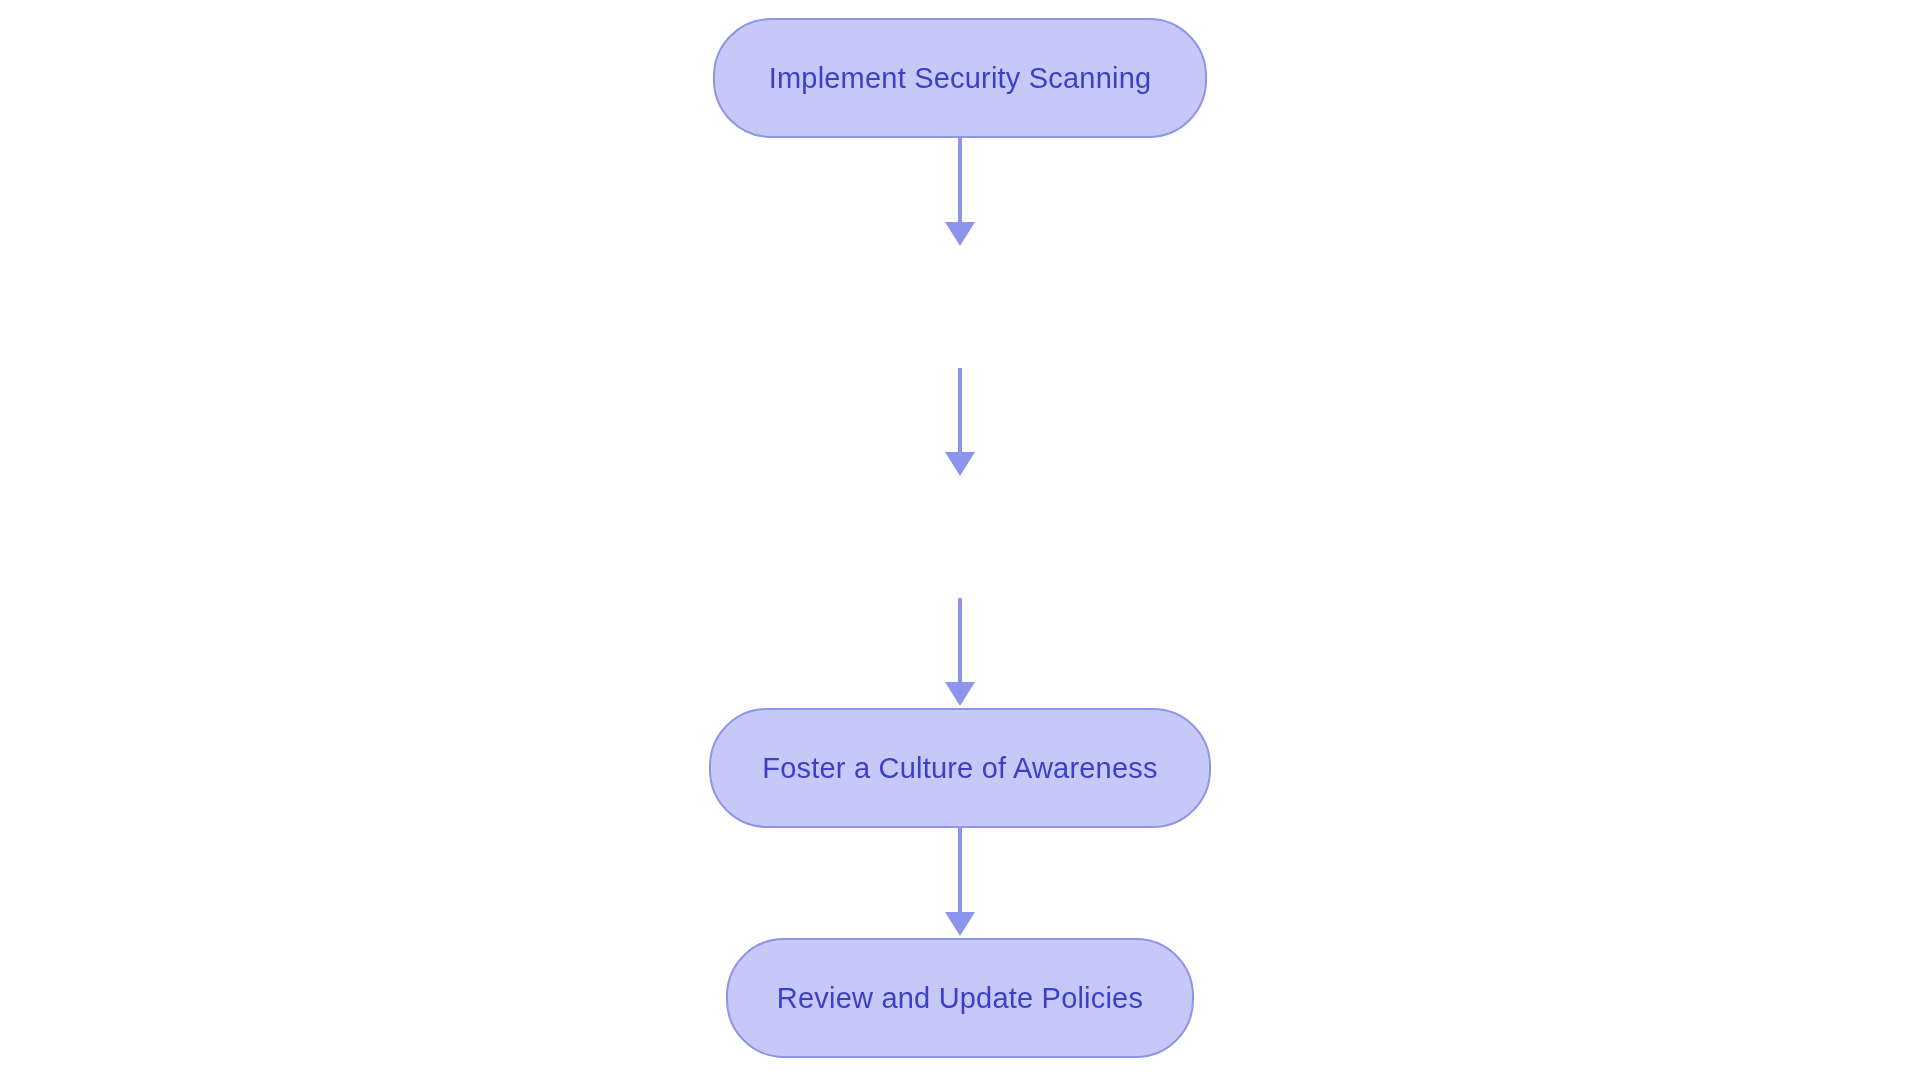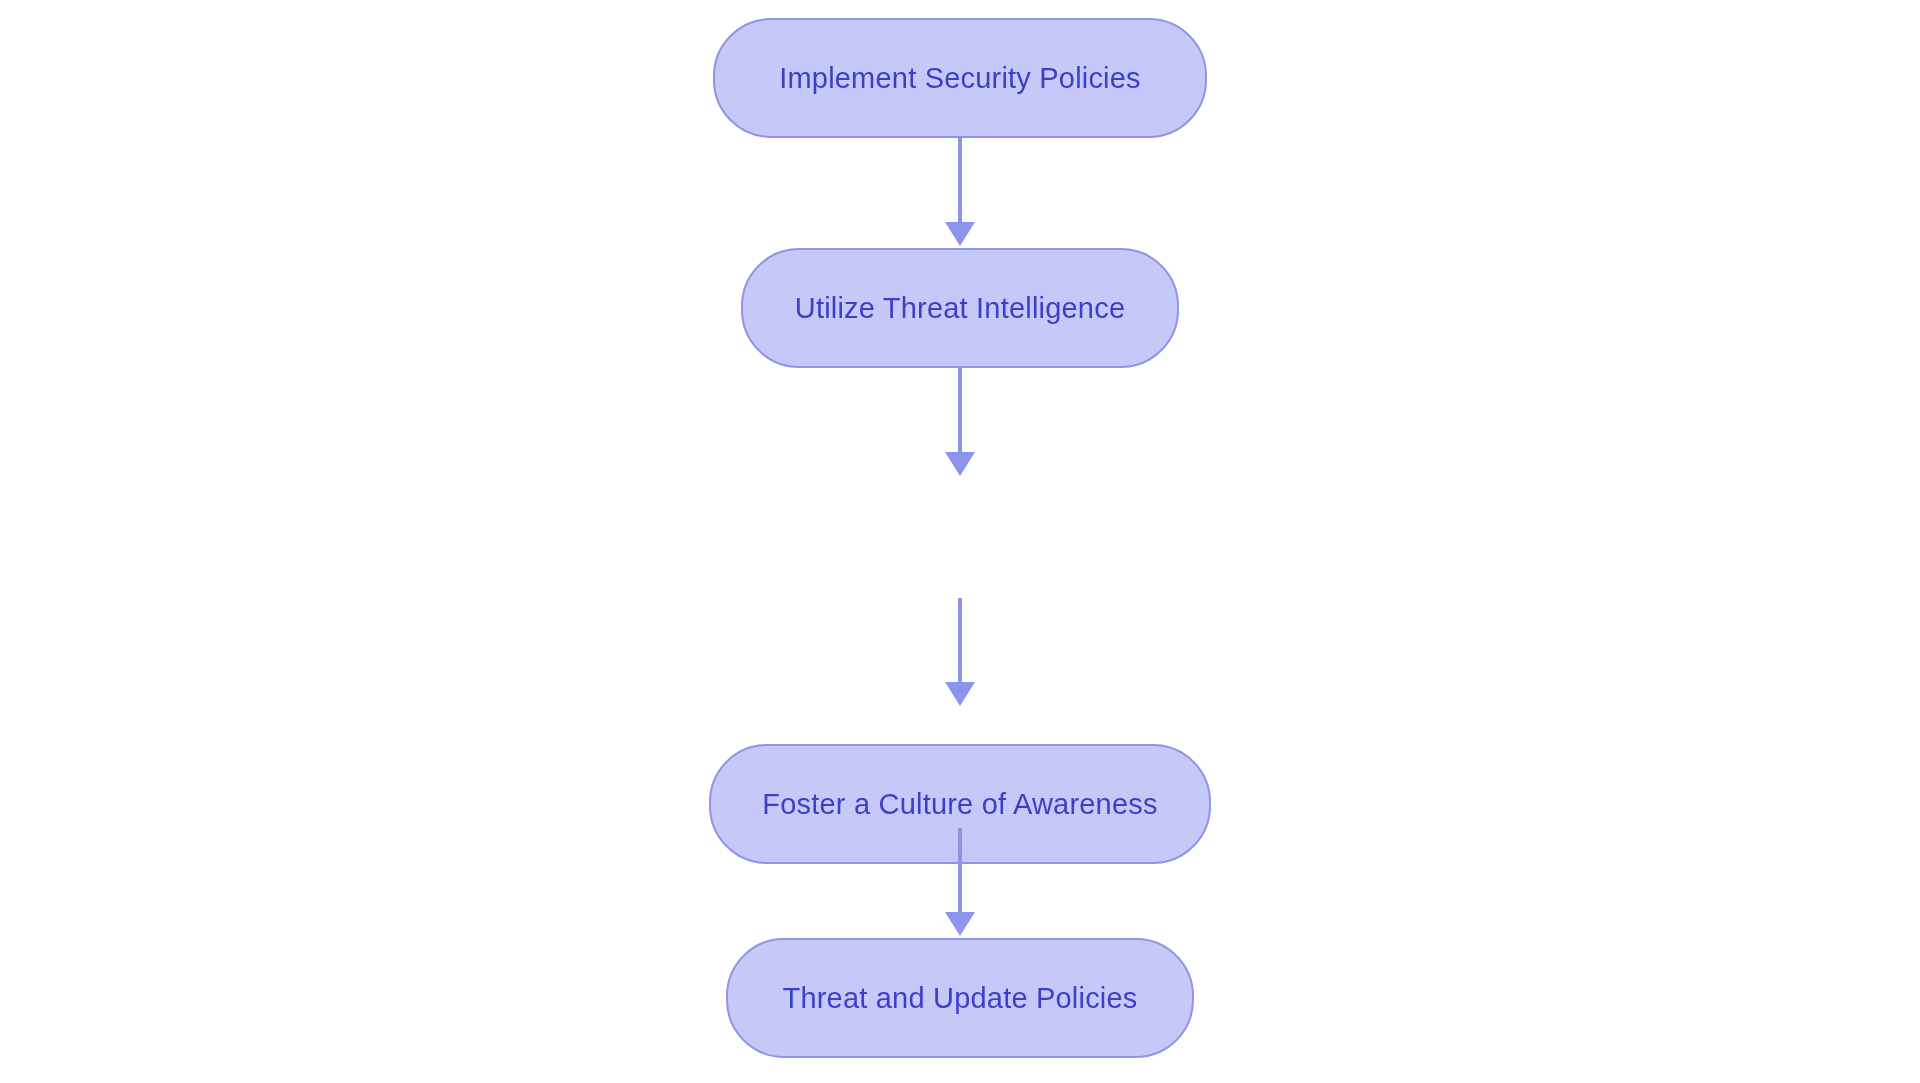--- a/index.html
+++ b/index.html
@@ -37,21 +37,21 @@
     color: var(--node-text);
     font-size: 29px;
     font-weight: 400;
     letter-spacing: 0.2px;
     white-space: nowrap;
     text-align: center;
   }
   .node-1 { top: 18px;  width: 494px; }
   .node-2 { top: 248px; width: 438px; }
   .node-3 { top: 478px; width: 660px; }
-  .node-4 { top: 744px; width: 502px; }
+  .node-4 { top: 708px; width: 502px; }
   .node-5 { top: 938px; width: 468px; }
 
   .connector {
     position: absolute;
     left: 50%;
     transform: translateX(-50%);
     width: 30px;
     height: 110px;
   }
   .connector .arrow-line {
@@ -77,31 +77,28 @@
   .conn-2 { top: 368px; }
   .conn-3 { top: 598px; }
   .conn-4 { top: 828px; }
 </style>
 </head>
 <body>
 
 <div class="canvas">
 
   <div class="flow-node node-1">
-    <span>Implement Security Policies</span>
+    <span>Implement Security Scanning</span>
   </div>
 
   <div class="connector conn-1">
     <div class="arrow-line"></div>
     <div class="arrow-head"></div>
   </div>
 
-  <div class="flow-node node-2">
-    <span>Utilize Threat Intelligence</span>
-  </div>
 
   <div class="connector conn-2">
     <div class="arrow-line"></div>
     <div class="arrow-head"></div>
   </div>
 
 
   <div class="connector conn-3">
     <div class="arrow-line"></div>
     <div class="arrow-head"></div>
@@ -110,16 +107,16 @@
   <div class="flow-node node-4">
     <span>Foster a Culture of Awareness</span>
   </div>
 
   <div class="connector conn-4">
     <div class="arrow-line"></div>
     <div class="arrow-head"></div>
   </div>
 
   <div class="flow-node node-5">
-    <span>Threat and Update Policies</span>
+    <span>Review and Update Policies</span>
   </div>
 
 </div>
 
 </body></html>

